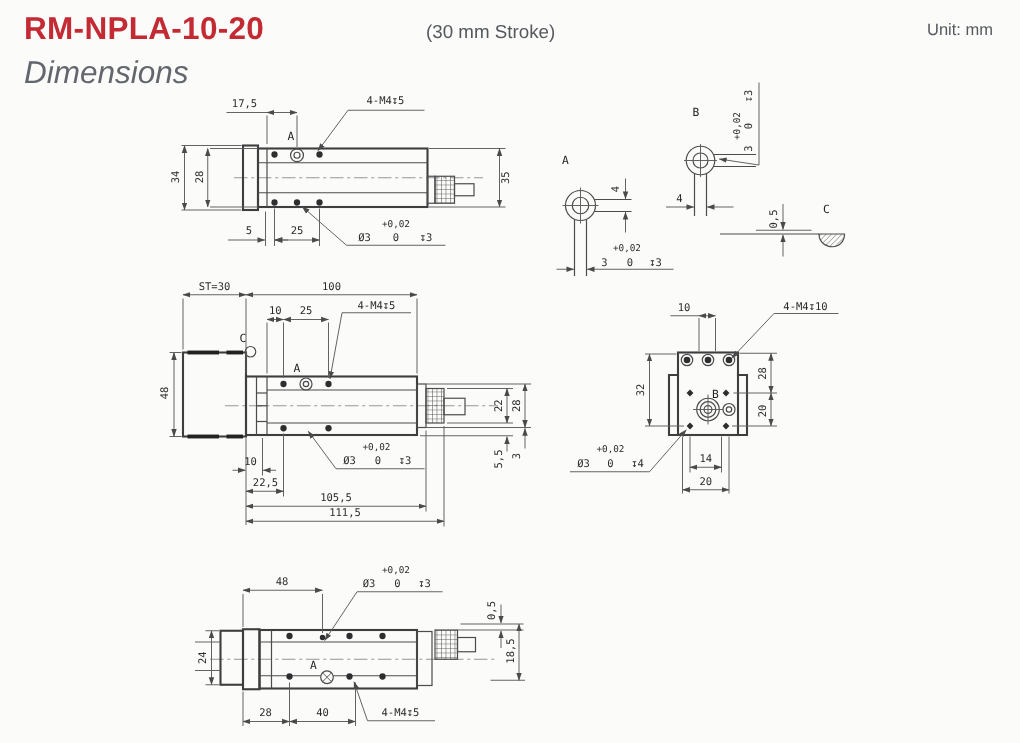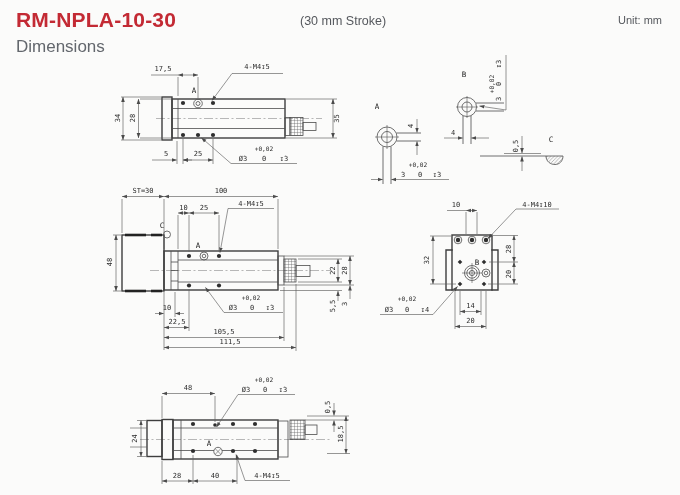--- a/index.html
+++ b/index.html
@@ -2,40 +2,40 @@
 <html><head>
 <meta charset="utf-8">
 <style>
   html,body{margin:0;padding:0;}
   body{
     width:680px;height:495px;position:relative;
     background:#fbfbfa;overflow:hidden;
     font-family:"Liberation Sans","DejaVu Sans",sans-serif;
   }
   .hdr-title{position:absolute;left:16px;top:8px;font-size:21px;font-weight:bold;color:#c32a34;letter-spacing:.2px;}
-  .hdr-stroke{position:absolute;left:300px;top:14px;font-size:12.5px;color:#55585d;}
+  .hdr-stroke{position:absolute;left:284px;top:14px;font-size:12.5px;color:#55585d;}
   .hdr-unit{position:absolute;right:18px;top:14px;font-size:11px;color:#55585d;}
-  .hdr-sub{position:absolute;left:16px;top:37px;font-size:17px;color:#63676d;}
+  .hdr-sub{position:absolute;left:16px;top:37px;font-size:21px;color:#63676d;font-style:italic;}
   svg{position:absolute;left:0;top:0;}
   svg .ol{stroke:#3e3e3e;stroke-width:1.4;fill:none;stroke-linecap:square;}
   svg .ml{stroke:#4c4c4c;stroke-width:0.8;fill:none;}
   svg .dl{stroke:#5f5f5f;stroke-width:0.65;fill:none;}
   svg .cl{stroke:#8a8a8a;stroke-width:0.6;fill:none;stroke-dasharray:9 2.5 2 2.5;}
   svg .tk{stroke:#222;stroke-width:2.6;}
   svg .dot{fill:#2e2e2e;stroke:none;}
   svg .wh{fill:#fbfbfa;}
   svg text{fill:#2b2b2b;}
   svg text.d{font:7px "DejaVu Sans Mono","DejaVu Sans",monospace;text-anchor:middle;}
   svg text.s{font:6.2px "DejaVu Sans Mono","DejaVu Sans",monospace;text-anchor:middle;}
   svg text.L{font:7.5px "DejaVu Sans Mono","DejaVu Sans",monospace;text-anchor:middle;fill:#222;}
 </style>
 </head>
 <body>
 
-<div class="hdr-title">RM-NPLA-10-30</div>
+<div class="hdr-title">RM-NPLA-10-20</div>
 <div class="hdr-stroke">(30 mm Stroke)</div>
 <div class="hdr-unit">Unit: mm</div>
 <div class="hdr-sub">Dimensions</div>
 
 <svg width="680" height="495" viewBox="0 0 680 495">
   <defs>
     <marker id="ar" viewBox="0 0 8 8" refX="7.6" refY="4" markerWidth="8" markerHeight="8" orient="auto-start-reverse">
       <path d="M0,1.2 L8,4 L0,6.8 z" fill="#4a4a4a"></path>
     </marker>
     <pattern id="hx" width="3" height="3" patternUnits="userSpaceOnUse">

